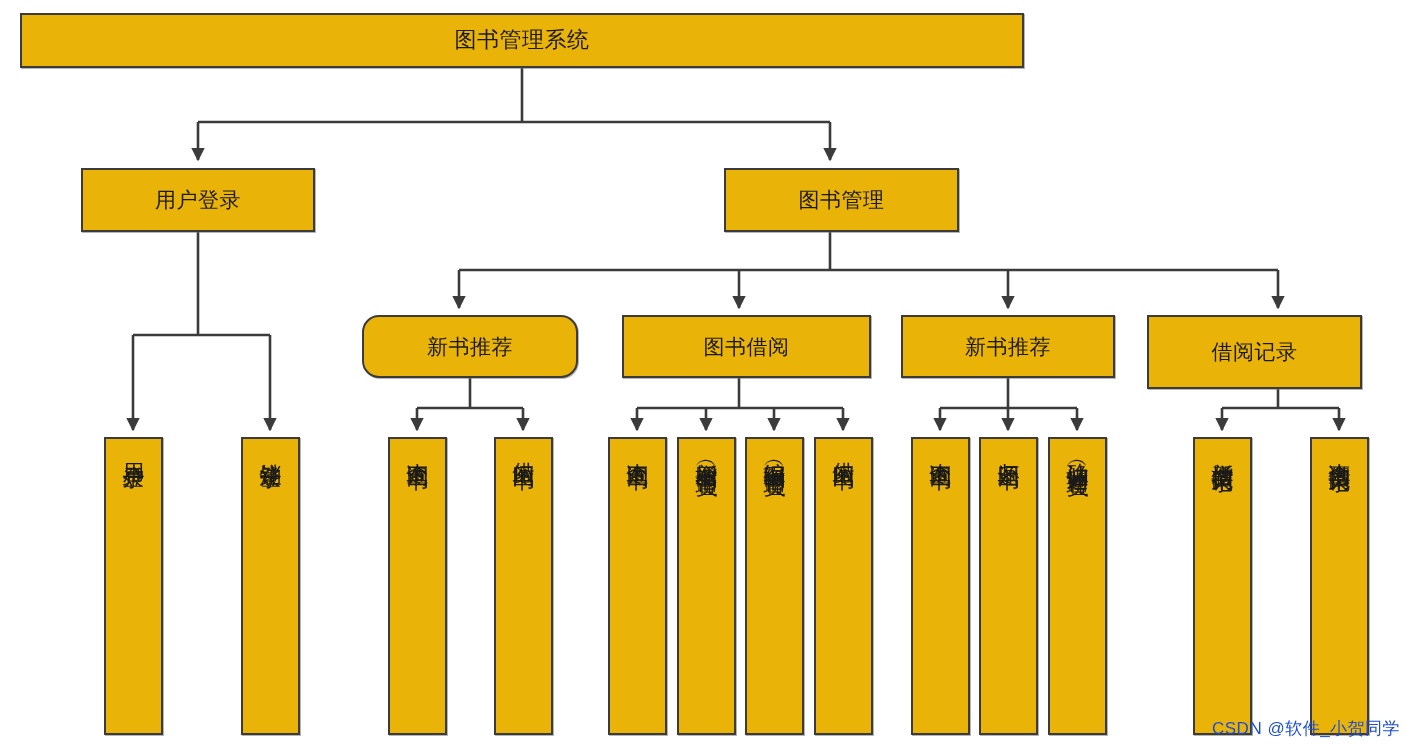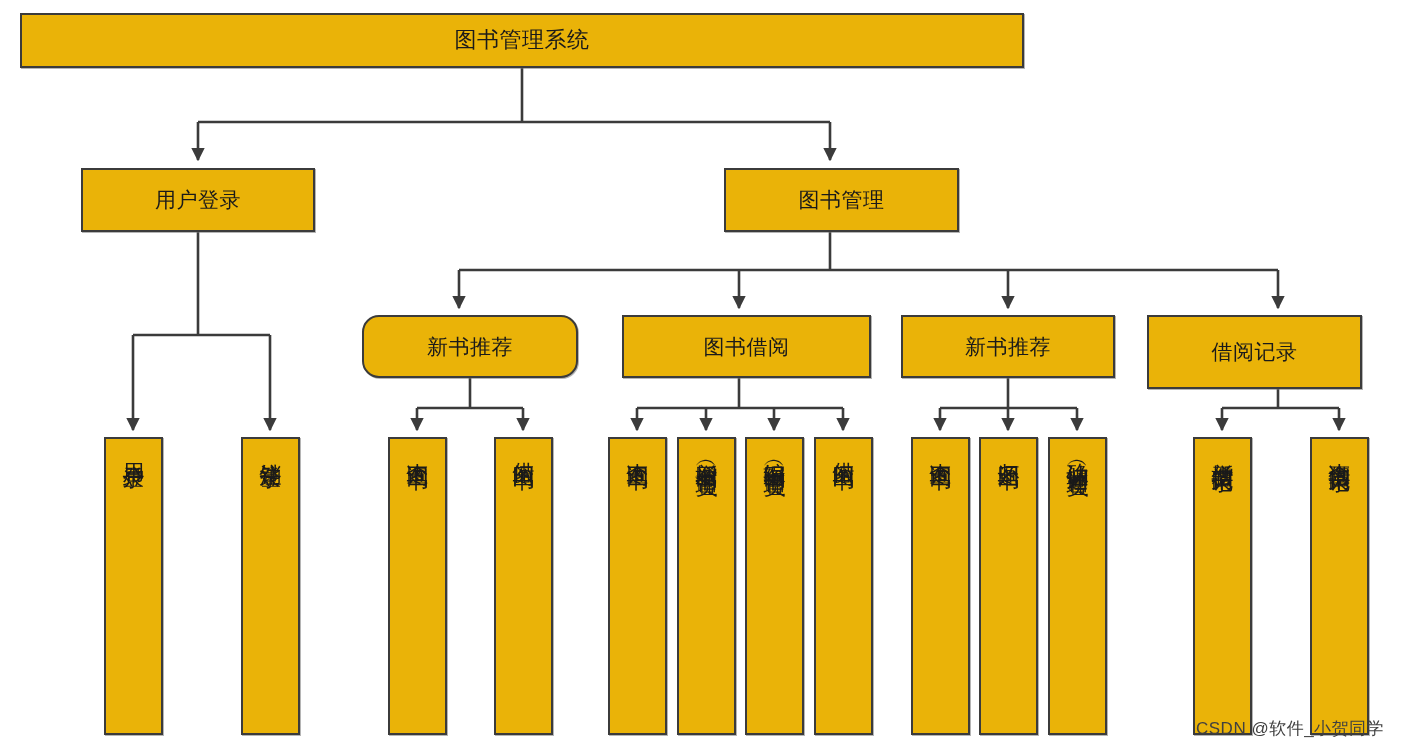--- a/index.html
+++ b/index.html
@@ -62,23 +62,24 @@
     writing-mode: vertical-rl;
     text-orientation: upright;
     font-size: 22px;
     line-height: 1.0;
     letter-spacing: 2px;
     white-space: nowrap;
   }
   .watermark {
     position: absolute;
     font-size: 17px;
-    color: #404040;
+    color: #1d4ed8;
     white-space: nowrap;
     letter-spacing: 0.5px;
+    padding-left: 16px;
   }
 </style>
 </head>
 <body>
 
 <div id="canvas">
 
   <svg id="edges" viewBox="0 0 1405 747" xmlns="http://www.w3.org/2000/svg">
     <defs>
       <marker id="arrow" viewBox="0 0 10 10" refX="9" refY="5" markerWidth="5.2" markerHeight="5.2" orient="auto-start-reverse">

